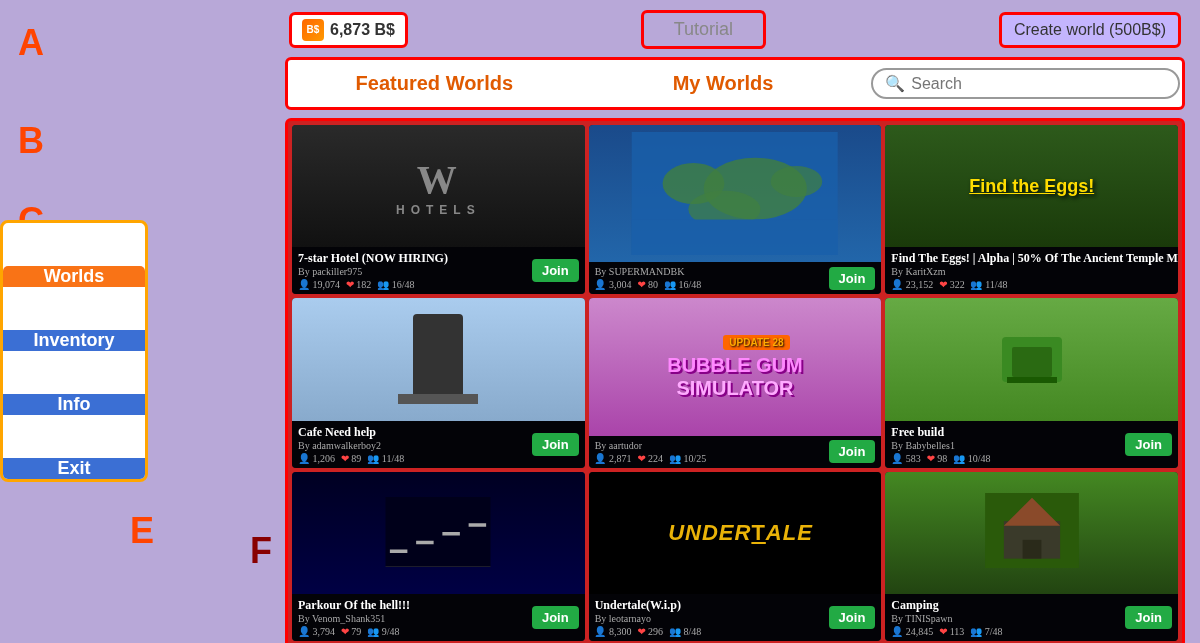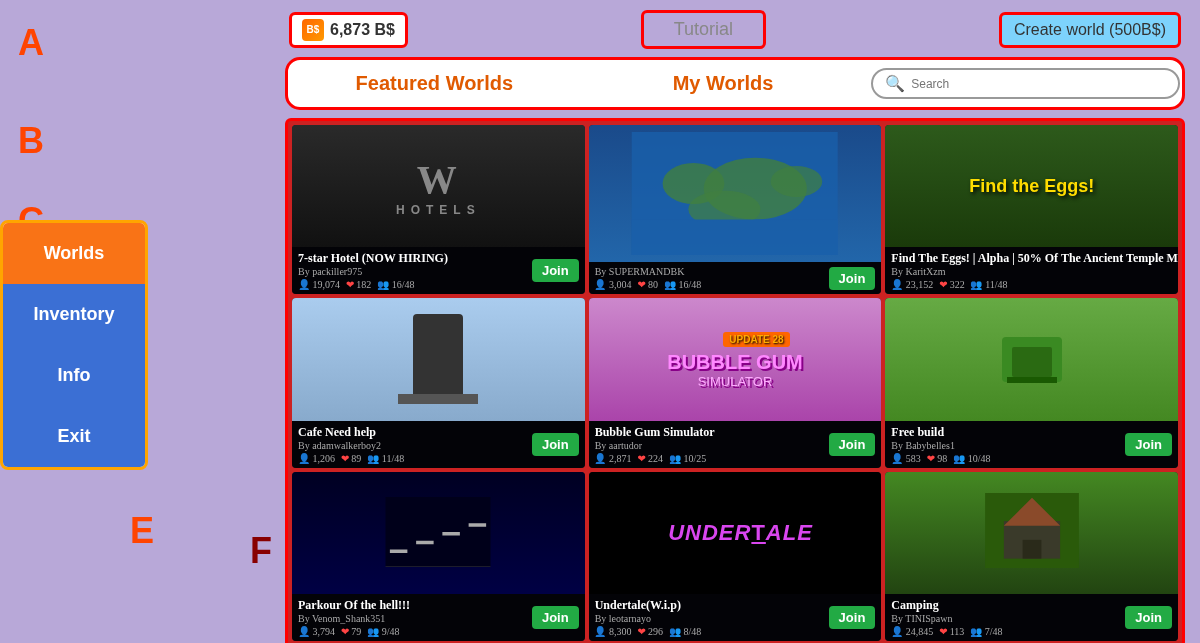--- a/index.html
+++ b/index.html
@@ -19,28 +19,29 @@
       top: 220px;
       background: white;
       border: 3px solid orange;
       border-radius: 8px;
       width: 148px;
       z-index: 10;
     }
     .sidebar-item {
       display: block;
       width: 100%;
-      padding: 20px 8px;
+      padding: 0 8px;
       text-align: center;
       font-size: 18px;
       font-weight: bold;
       color: white;
       cursor: pointer;
       border: none;
       background: transparent;
+      margin-top: 43px;
     }
     .sidebar-item.worlds {
       background: #f97316;
       color: white;
       border-radius: 5px 5px 0 0;
     }
     .sidebar-item.inventory {
       background: #3b6fd4;
       color: white;
     }
@@ -97,36 +98,36 @@
     .tutorial-btn {
       background: #b8a8d8;
       border: 3px solid red;
       border-radius: 6px;
       padding: 6px 30px;
       font-size: 18px;
       color: #888;
       cursor: pointer;
     }
     .create-world-btn {
-      background: #7dd3fc;
+      background: #c4b5fd;
       border: 3px solid red;
       border-radius: 6px;
       padding: 6px 12px;
       font-size: 16px;
       color: #333;
       cursor: pointer;
     }
 
     
     .tabs-bar {
       display: flex;
       align-items: center;
       background: white;
       border: 3px solid red;
-      border-radius: 15px;
+      border-radius: 6px;
       margin-bottom: 8px;
       padding: 2px;
     }
     .tab {
       flex: 1;
       text-align: center;
       padding: 10px 4px;
       font-size: 20px;
       font-weight: bold;
       cursor: pointer;
@@ -143,21 +144,21 @@
       align-items: center;
       background: white;
       border: 2px solid #999;
       border-radius: 20px;
       padding: 4px 12px;
       margin-left: 4px;
     }
     .search-box input {
       border: none;
       outline: none;
-      font-size: 12px;
+      font-size: 16px;
       flex: 1;
       background: transparent;
     }
     .search-icon {
       color: #666;
       margin-right: 6px;
       font-size: 16px;
     }
 
     
@@ -373,21 +374,21 @@
         <span class="stat"><span>👤</span>3,004</span>
         <span class="stat"><span style="color:#ff4444;">❤</span>80</span>
         <span class="stat"><span>👥</span>16/48</span>
       </div>
     </div>
     <button class="join-btn">Join</button>
   </div>
       </div>
       <div class="world-card">
         <div class="world-thumb" style="background: linear-gradient(rgb(45, 90, 27) 0%, rgb(26, 58, 10) 100%);">
-          <div style="color:#ffdd00;font-size:18px;font-weight:bold;text-align:center;text-shadow:2px 2px 4px #000;padding:8px;">Find the Eggs!</div>
+          <div style="color:#ffdd00;font-size:18px;font-weight:bold;text-align:center;text-shadow:2px 2px 4px #000;padding:8px;text-decoration:underline;">Find the Eggs!</div>
         </div>
         <div class="world-info">
     <div class="world-details">
       <div class="world-name">Find The Eggs! | Alpha | 50% Of The Ancient Temple Map</div>
       <div class="world-by">By KaritXzm</div>
       <div class="world-stats">
         <span class="stat"><span>👤</span>23,152</span>
         <span class="stat"><span style="color:#ff4444;">❤</span>322</span>
         <span class="stat"><span>👥</span>11/48</span>
       </div>
@@ -413,26 +414,25 @@
       </div>
     </div>
     <button class="join-btn">Join</button>
   </div>
       </div>
       <div class="world-card">
         <div class="world-thumb" style="background: linear-gradient(rgb(204, 136, 204) 0%, rgb(170, 68, 170) 100%);">
           <div style="color:white;font-size:14px;font-weight:bold;text-align:center;text-shadow:1px 1px 2px #000;">
     <div style="color:#ffaa00;font-size:10px;background:#ff6600;padding:2px 6px;border-radius:3px;display:inline-block;margin-bottom:4px;margin-left:43px;">UPDATE 28</div><br>
     <div style="font-size:20px;color:#ff88ff;font-weight:900;text-shadow:2px 2px 0 #880088;">BUBBLE GUM</div>
-    <div style="font-size:13px;color:#ffaaff;font-weight:400;text-shadow:2px 2px 0 #880088;">SIMULATOR</div>
-  </div>
-        </div>
-        <div class="world-info">
-    <div class="world-details">
-      <div class="world-name">Bubble Gum Simulator</div>
+    <div style="font-size:20px;color:#ffaaff;font-weight:700;text-shadow:2px 2px 0 #880088;">SIMULATOR</div>
+  </div>
+        </div>
+        <div class="world-info">
+    <div class="world-details">
       <div class="world-by">By aartudor</div>
       <div class="world-stats">
         <span class="stat"><span>👤</span>2,871</span>
         <span class="stat"><span style="color:#ff4444;">❤</span>224</span>
         <span class="stat"><span>👥</span>10/25</span>
       </div>
     </div>
     <button class="join-btn">Join</button>
   </div>
       </div>
@@ -480,21 +480,21 @@
         <span class="stat"><span>👤</span>3,794</span>
         <span class="stat"><span style="color:#ff4444;">❤</span>79</span>
         <span class="stat"><span>👥</span>9/48</span>
       </div>
     </div>
     <button class="join-btn">Join</button>
   </div>
       </div>
       <div class="world-card">
         <div class="world-thumb" style="background: rgb(0, 0, 0);">
-          <div style="color:#d946ef;font-size:22px;font-weight:bold;font-style:italic;letter-spacing:1px;margin-left:11px;">UNDER<span style="font-style:normal;text-decoration:underline;">T</span>ALE</div>
+          <div style="color:#eab308;font-size:22px;font-weight:bold;font-style:italic;letter-spacing:1px;margin-left:11px;">UNDER<span style="font-style:normal;text-decoration:underline;">T</span>ALE</div>
         </div>
         <div class="world-info">
     <div class="world-details">
       <div class="world-name">Undertale(W.i.p)</div>
       <div class="world-by">By leotarnayo</div>
       <div class="world-stats">
         <span class="stat"><span>👤</span>8,300</span>
         <span class="stat"><span style="color:#ff4444;">❤</span>296</span>
         <span class="stat"><span>👥</span>8/48</span>
       </div>

